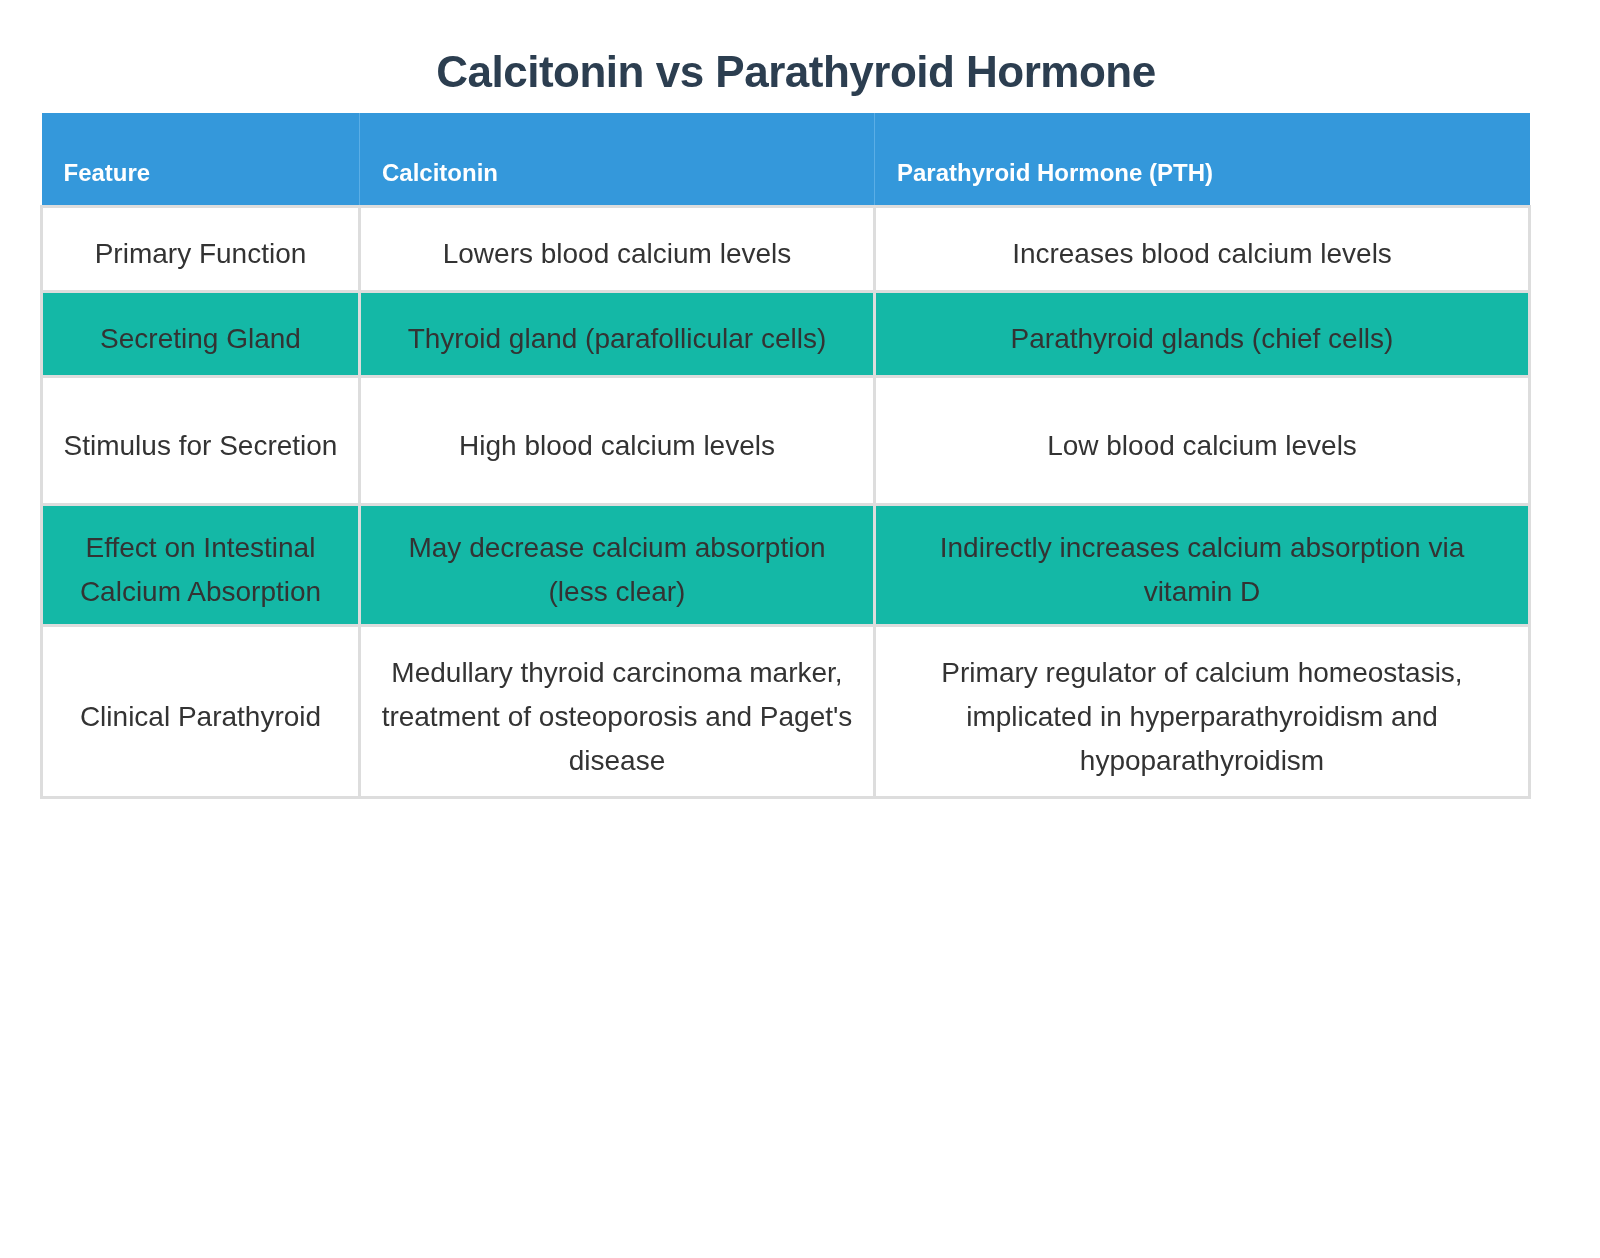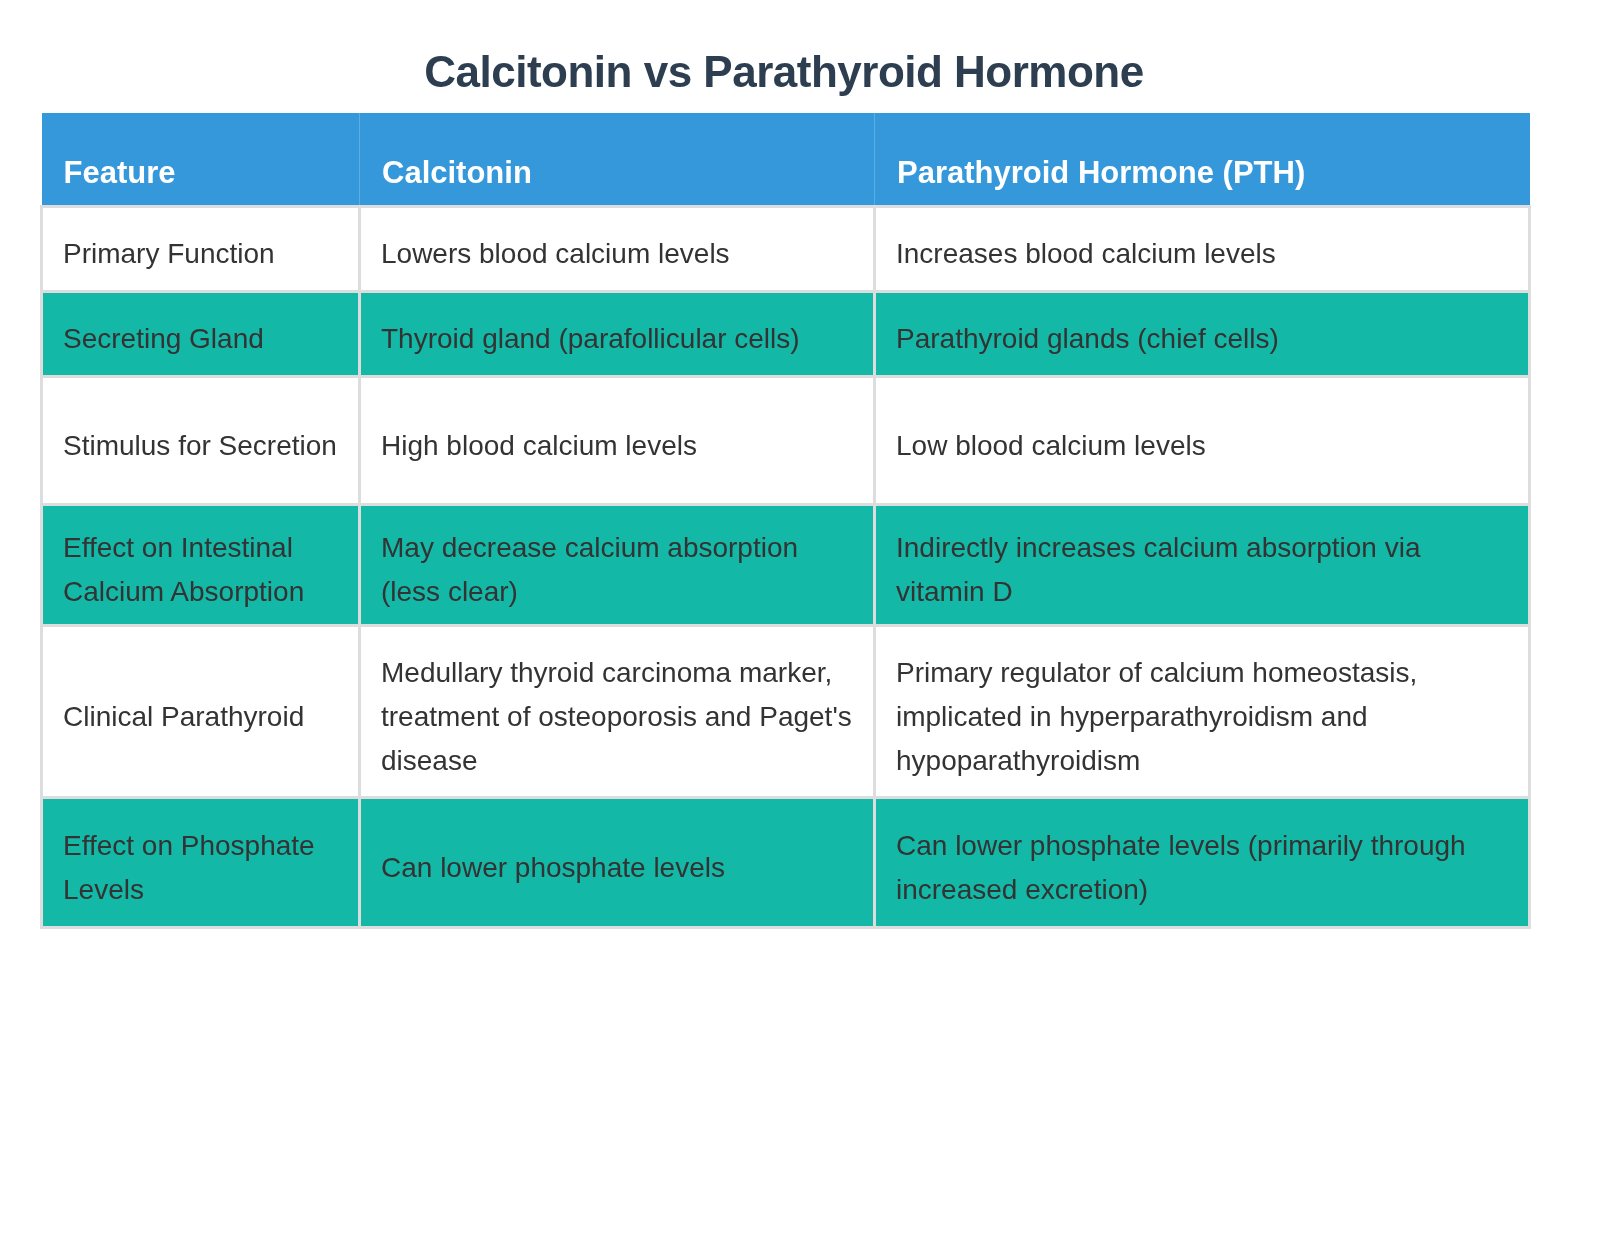--- a/index.html
+++ b/index.html
@@ -11,21 +11,21 @@
       color: #333333;
     }
     .page {
       position: relative;
       width: 1600px;
       height: 1258px;
       padding: 0 40px 0 40px;
     }
     .title {
       position: absolute;
-      left: 0;
+      left: 12px;
       top: 42px;
       width: 1568px;
       text-align: center;
       font-family: "Liberation Sans", sans-serif;
       font-weight: bold;
       font-size: 44px;
       line-height: 60px;
       color: #2c3e50;
       letter-spacing: -0.5px;
     }
@@ -38,38 +38,38 @@
       table-layout: fixed;
       font-family: "Liberation Sans", sans-serif;
     }
     table.compare col.c0 { width: 318px; }
     table.compare col.c1 { width: 515px; }
     table.compare col.c2 { width: 655px; }
     table.compare thead th {
       background: #3498db;
       color: #ffffff;
       font-weight: bold;
-      font-size: 31px;
+      font-size: 24px;
       text-align: left;
       padding: 42px 22px 14px 22px;
       height: 92px;
       border-right: 1px solid #5aaee6;
       border-bottom: 3px solid #dddddd;
       vertical-align: middle;
       line-height: 36px;
     }
     table.compare thead th:last-child { border-right: none; }
     table.compare tbody td {
       font-size: 28px;
       line-height: 44px;
       color: #333333;
       padding: 20px 20px 10px 20px;
       border: 3px solid #dddddd;
       vertical-align: middle;
-      text-align: left;
+      text-align: center;
     }
     table.compare tbody tr.odd td { background: #ffffff; }
     table.compare tbody tr.even td { background: #14b8a6; }
     table.compare tbody tr.r0 td { height: 85px; }
     table.compare tbody tr.r1 td { height: 85px; }
     table.compare tbody tr.r2 td { height: 128px; }
     table.compare tbody tr.r3 td { height: 129px; }
     table.compare tbody tr.r4 td { height: 129px; }
     table.compare tbody tr.r5 td { height: 105px; }
     table.compare tbody tr.r6 td { height: 172px; }
@@ -113,20 +113,15 @@
       <tr class="even r5">
         <td>Effect on Intestinal Calcium Absorption</td>
         <td>May decrease calcium absorption (less clear)</td>
         <td>Indirectly increases calcium absorption via vitamin D</td>
       </tr>
       <tr class="odd r6">
         <td>Clinical Parathyroid</td>
         <td>Medullary thyroid carcinoma marker, treatment of osteoporosis and Paget's disease</td>
         <td>Primary regulator of calcium homeostasis, implicated in hyperparathyroidism and hypoparathyroidism</td>
       </tr>
-      <tr class="even r7">
-        <td>Effect on Phosphate Levels</td>
-        <td>Can lower phosphate levels</td>
-        <td>Can lower phosphate levels (primarily through increased excretion)</td>
-      </tr>
     </tbody>
   </table>
 </div>
 
 </body></html>

